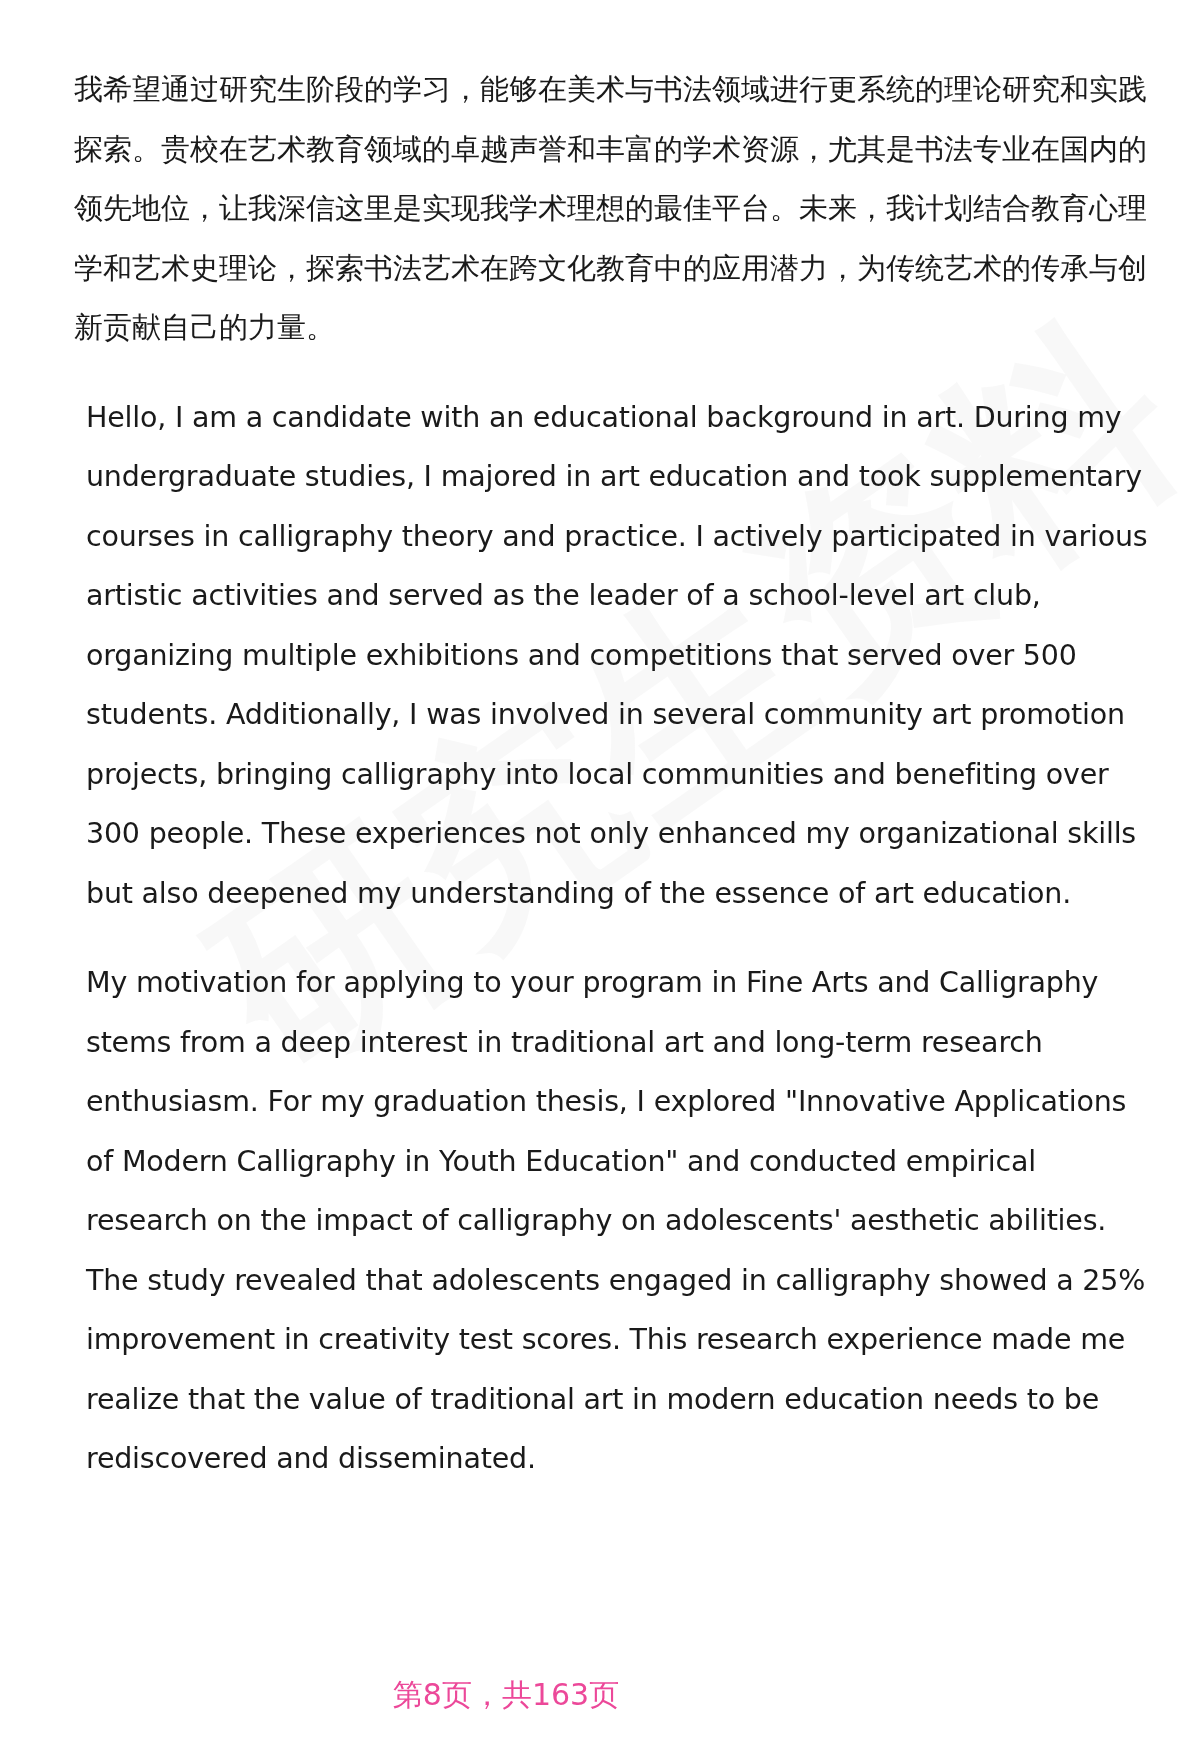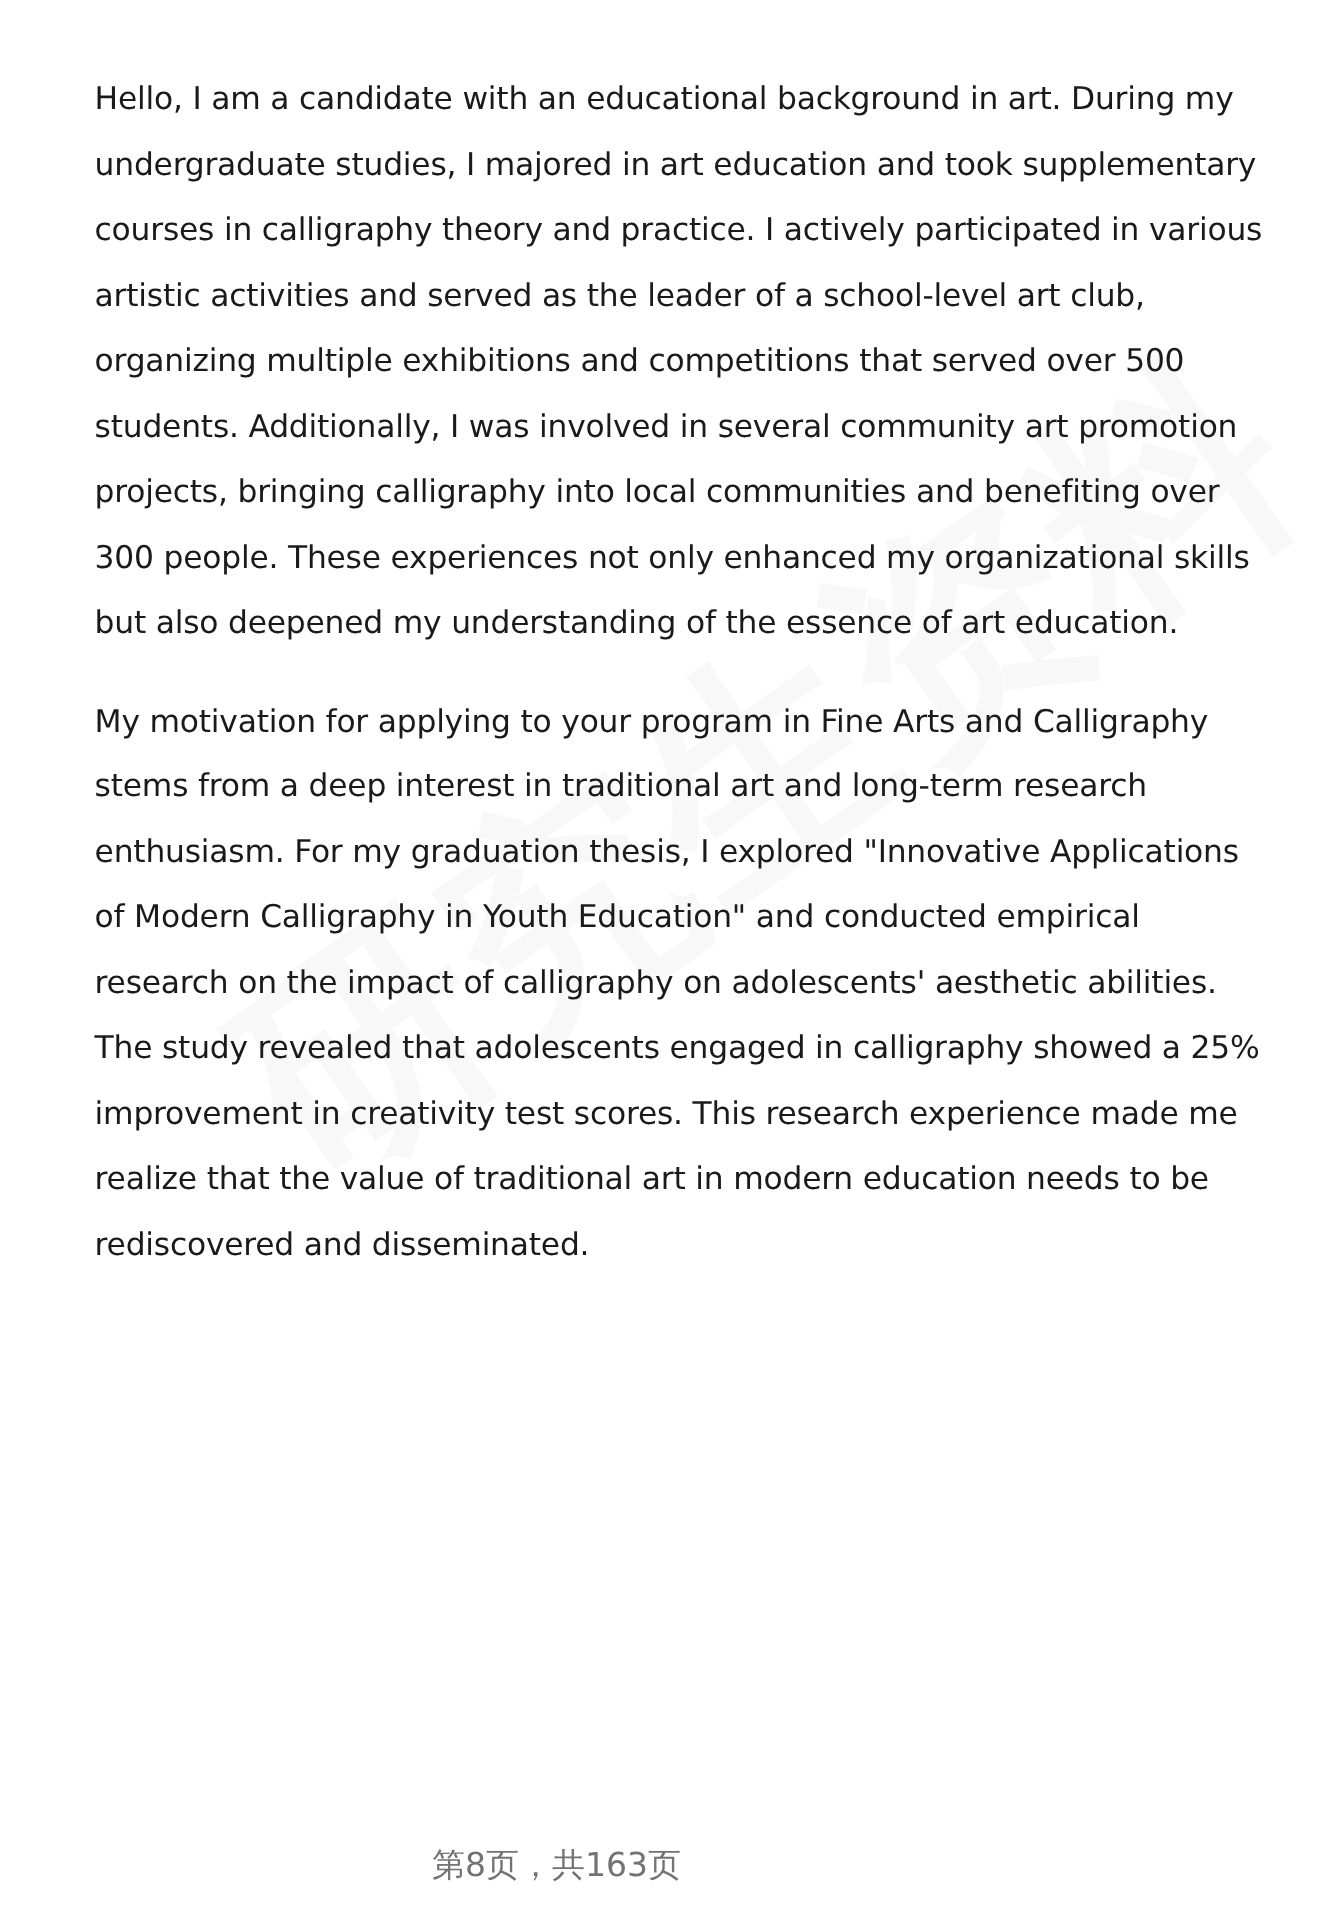--- a/index.html
+++ b/index.html
@@ -46,26 +46,27 @@
       user-select: none;
       white-space: nowrap;
     }
     .footer {
       position: absolute;
       left: 0;
       width: 1012px;
       top: 1675px;
       text-align: center;
       font-size: 30px;
-      color: #737373;
+      color: #ec4899;
     }
   </style>
 </head>
 <body>
 
 <div class="watermark">研究生资料</div>
 
 <div class="page">
+  <p class="para zh">我希望通过研究生阶段的学习，能够在美术与书法领域进行更系统的理论研究和实践探索。贵校在艺术教育领域的卓越声誉和丰富的学术资源，尤其是书法专业在国内的领先地位，让我深信这里是实现我学术理想的最佳平台。未来，我计划结合教育心理学和艺术史理论，探索书法艺术在跨文化教育中的应用潜力，为传统艺术的传承与创新贡献自己的力量。</p>
   <p class="para en tight-top">Hello, I am a candidate with an educational background in art. During my undergraduate studies, I majored in art education and took supplementary courses in calligraphy theory and practice. I actively participated in various artistic activities and served as the leader of a school-level art club, organizing multiple exhibitions and competitions that served over 500 students. Additionally, I was involved in several community art promotion projects, bringing calligraphy into local communities and benefiting over 300 people. These experiences not only enhanced my organizational skills but also deepened my understanding of the essence of art education.</p>
   <p class="para en">My motivation for applying to your program in Fine Arts and Calligraphy stems from a deep interest in traditional art and long-term research enthusiasm. For my graduation thesis, I explored "Innovative Applications of Modern Calligraphy in Youth Education" and conducted empirical research on the impact of calligraphy on adolescents' aesthetic abilities. The study revealed that adolescents engaged in calligraphy showed a 25% improvement in creativity test scores. This research experience made me realize that the value of traditional art in modern education needs to be rediscovered and disseminated.</p>
 </div>
 
 <div class="footer">第8页，共163页</div>
 
 </body></html>

